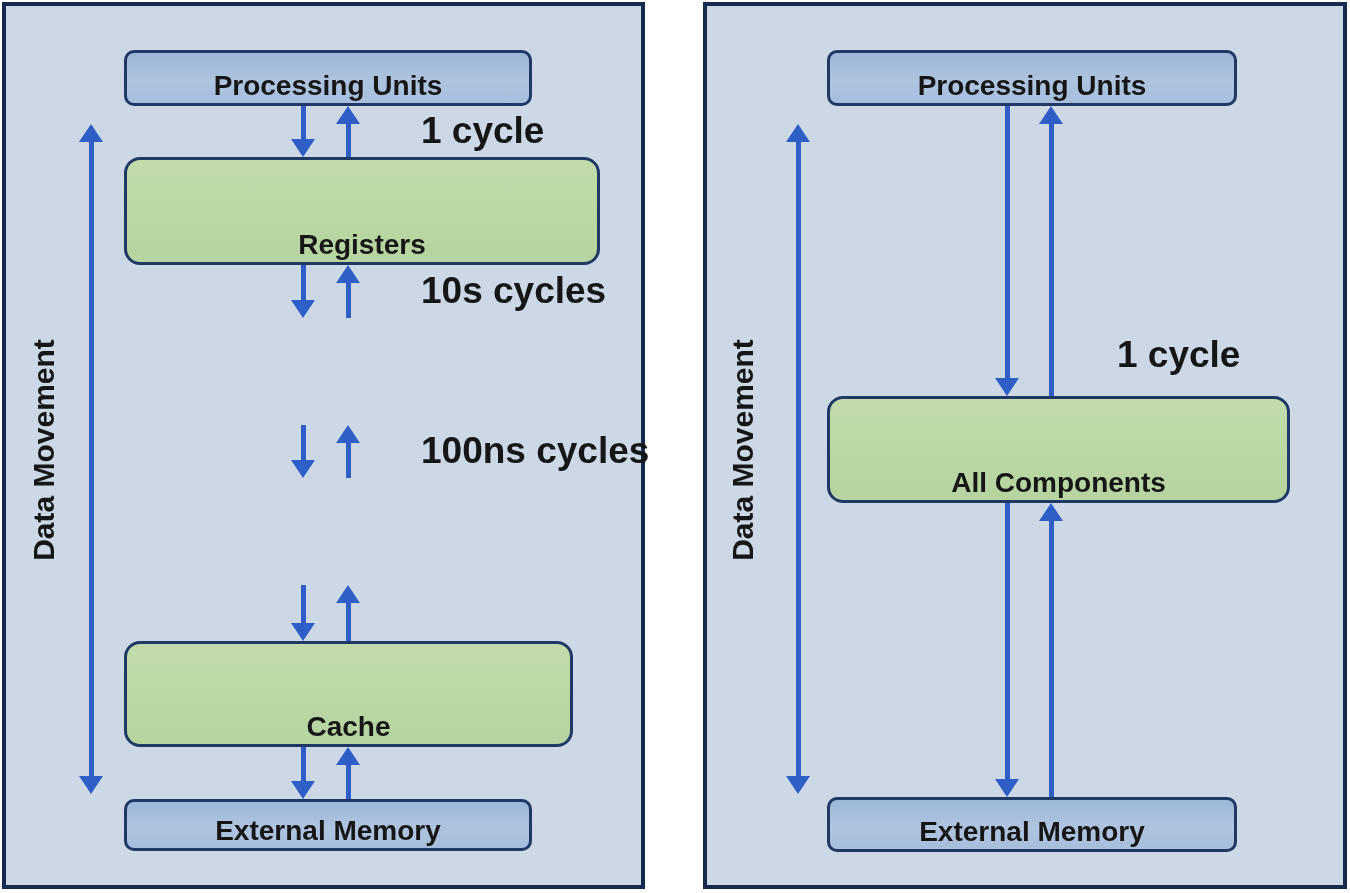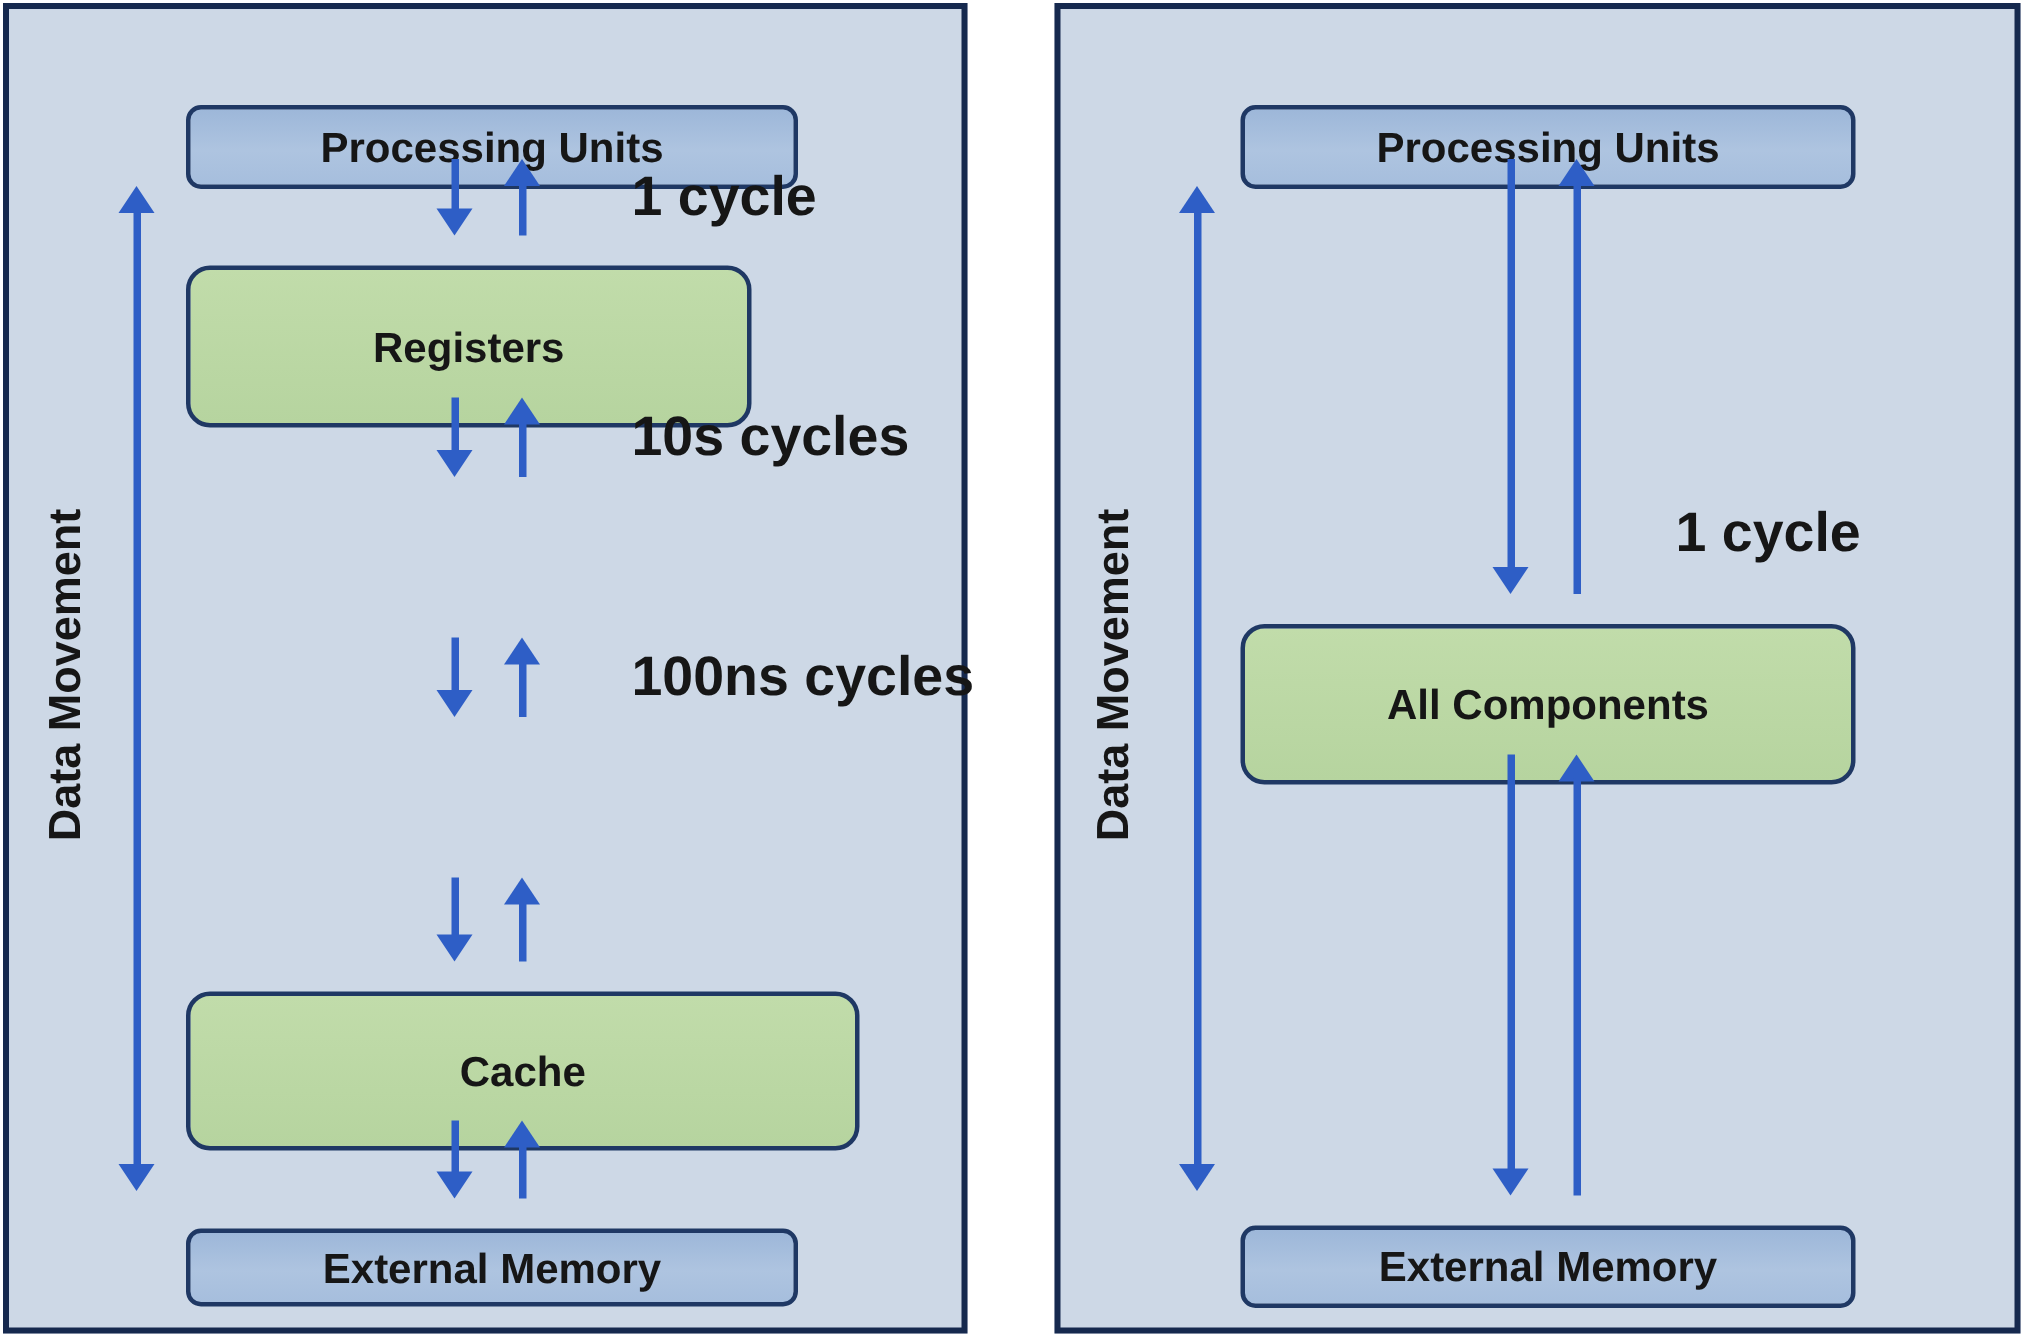--- a/index.html
+++ b/index.html
@@ -4,23 +4,23 @@
 <style>
   html,body{margin:0;padding:0;background:#ffffff;}
   .page{position:relative;width:1350px;height:893px;background:#ffffff;overflow:hidden;
         font-family:"Liberation Sans", sans-serif;color:var(--text,#161616);}
   .panel{position:absolute;top:2px;height:887px;box-sizing:border-box;
          background:var(--panel_bg,#cdd8e6);border:4px solid var(--panel_border,#16294e);}
   .panel.left{left:2px;width:643px;}
   .panel.right{left:703px;width:644px;}
 
   .node{position:absolute;box-sizing:border-box;display:flex;flex-direction:column;
-        align-items:center;justify-content:center;text-align:center;
+        align-items:center;justify-content:flex-end;text-align:center;
         border:3px solid var(--box_border,#1f3864);
-        font-size:28px;font-weight:600;line-height:1.25;color:var(--text,#161616);margin-top:20px;}
+        font-size:28px;font-weight:600;line-height:1.25;color:var(--text,#161616);}
   .node.blue{background:linear-gradient(180deg,#9db7d9 0%, #aec4e0 55%, var(--blue_box_fill,#b4c9e3) 100%);
              border-radius:10px;}
   .node.green{background:linear-gradient(180deg,#c1dcaa 0%, var(--green_box_fill,#b2d19b) 100%);
               border-radius:16px;}
 
   .varrow{position:absolute;width:26px;}
   .varrow .line{position:absolute;left:50%;margin-left:-2.5px;width:5px;top:0;bottom:0;
                 background:var(--arrow,#2e5ec6);}
   .varrow.head-down .line{bottom:16px;}
   .varrow.head-up .line{top:16px;}
@@ -53,21 +53,21 @@
     </div>
 
     <div class="varrow head-down" style="left:284px;top:100px;height:51px;">
         <i class="line"></i>
       </div>
     <div class="varrow head-up" style="left:329px;top:100px;height:51px;">
         <i class="line"></i>
       </div>
     <div class="edge-label" style="left:415px;top:125px;">1 cycle</div>
 
-    <div class="node green" style="left:118px;top:151px;width:377px;height:108px;">
+    <div class="node green" style="left:118px;top:151px;width:476px;height:108px;">
       <span>Registers</span>
     </div>
 
     <div class="varrow head-down" style="left:284px;top:259px;height:53px;">
         <i class="line"></i>
       </div>
     <div class="varrow head-up" style="left:329px;top:259px;height:53px;">
         <i class="line"></i>
       </div>
     <div class="edge-label" style="left:415px;top:285px;">10s cycles</div>
@@ -117,21 +117,21 @@
     </div>
 
     <div class="varrow head-down" style="left:287px;top:100px;height:290px;">
         <i class="line"></i>
       </div>
     <div class="varrow head-up" style="left:331px;top:100px;height:290px;">
         <i class="line"></i>
       </div>
     <div class="edge-label" style="left:410px;top:349px;">1 cycle</div>
 
-    <div class="node green" style="left:120px;top:390px;width:410px;height:107px;">
+    <div class="node green" style="left:120px;top:390px;width:463px;height:107px;">
       <span>All Components</span>
     </div>
 
     <div class="varrow head-down" style="left:287px;top:497px;height:294px;">
         <i class="line"></i>
       </div>
     <div class="varrow head-up" style="left:331px;top:497px;height:294px;">
         <i class="line"></i>
       </div>
 

